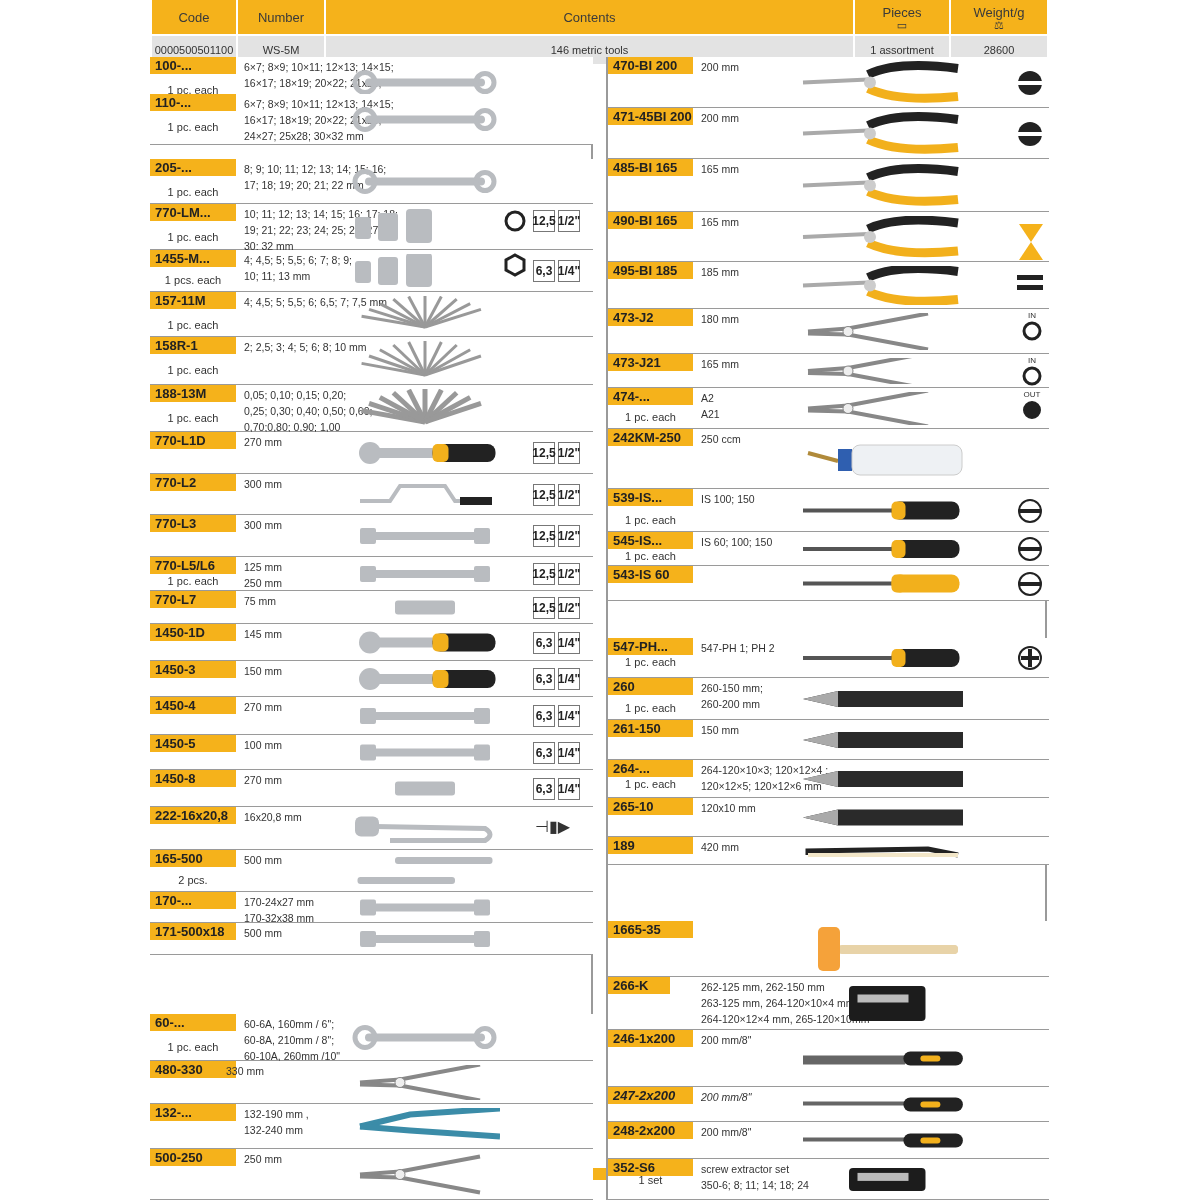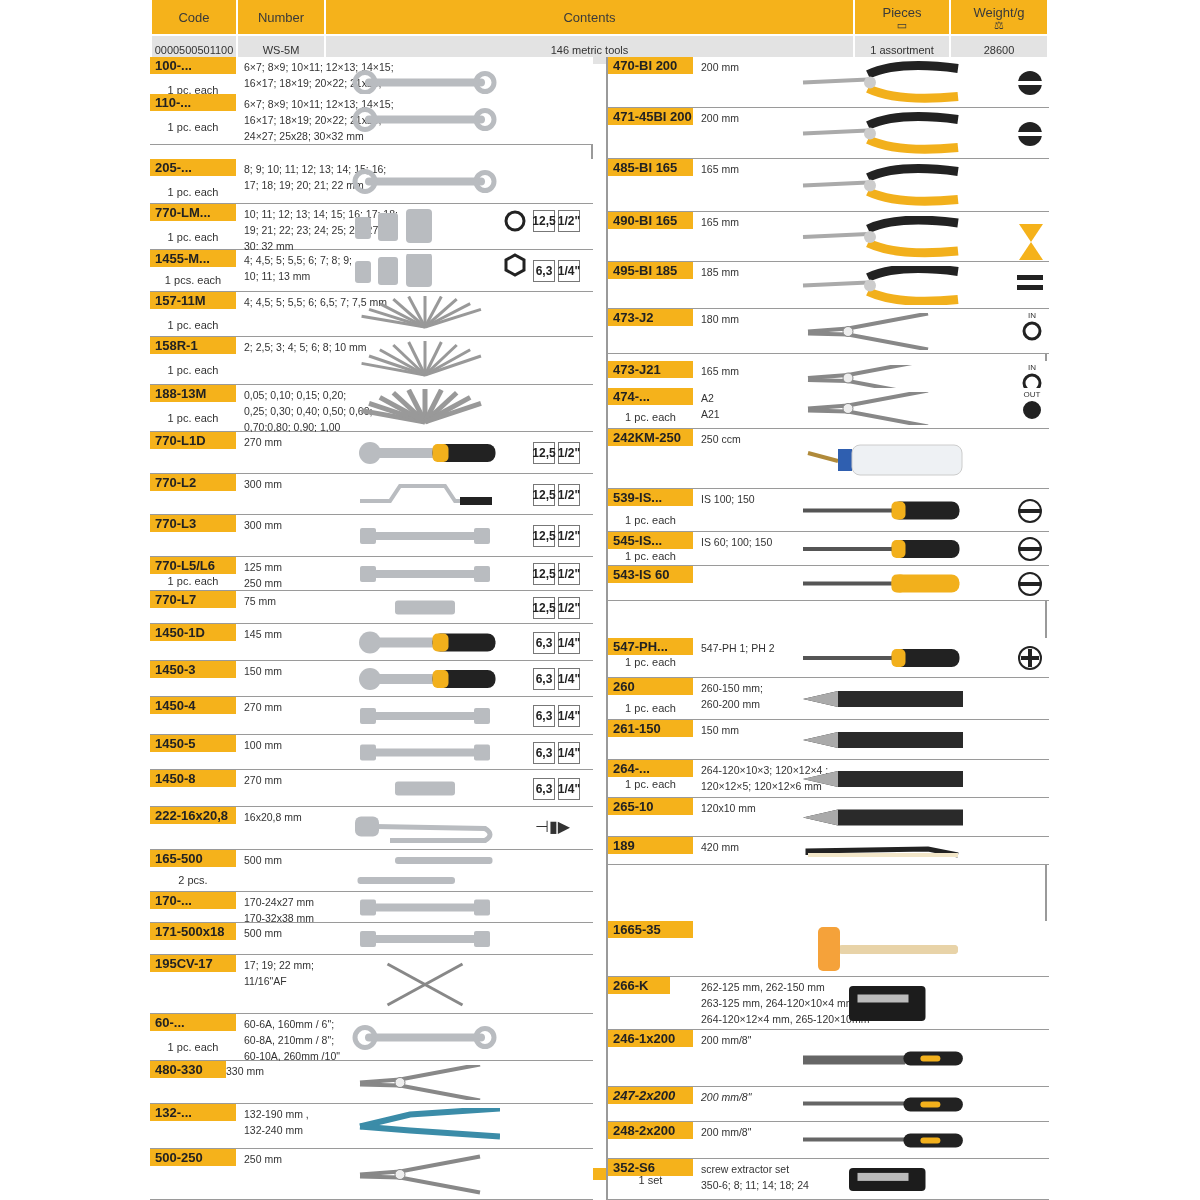--- a/index.html
+++ b/index.html
@@ -308,43 +308,34 @@
     </div>
     <div class="row" style="top: 866px; height: 32px; width: 443px;">
       <div class="code" style="width:86px">171-500x18</div>
       <div class="desc" style="left:94px;top:2px">500 mm</div>
       <div class="tool" style="left:200px;top:4px"><svg width="150" height="24" viewBox="0 0 150 24">
           <rect x="10" y="8" width="130" height="8" rx="3" fill="#b9bcc0"></rect>
           <rect x="10" y="4" width="16" height="16" rx="2" fill="#b9bcc0"></rect>
           <rect x="124" y="4" width="16" height="16" rx="2" fill="#b9bcc0"></rect>
         </svg></div>
     </div>
-    <div class="row" style="top: 898px; height: 59px; width: 443px;">
-      <div class="code" style="width:86px">195CV-17</div>
-      <div class="desc" style="left:94px;top:2px">17; 19; 22 mm;
-11/16"AF</div>
-      <div class="tool" style="left:200px;top:4px"><svg width="150" height="51" viewBox="0 0 150 51">
-          <line x1="37.5" y1="5" x2="112.5" y2="46" stroke="#888" stroke-width="3"></line>
-          <line x1="112.5" y1="5" x2="37.5" y2="46" stroke="#888" stroke-width="3"></line>
-        </svg></div>
-    </div>
     <div class="row" style="top: 957px; height: 47px; width: 443px;">
       <div class="code" style="width:86px">60-...</div>
       <div class="qty" style="left:0;width:86px;text-align:center;top:27px">1 pc. each</div>
       <div class="desc" style="left:94px;top:2px">60-6A, 160mm /  6";
 60-8A, 210mm /  8";
 60-10A, 260mm /10"</div>
       <div class="tool" style="left:200px;top:4px"><svg width="150" height="39" viewBox="0 0 150 39">
           <rect x="15" y="15.5" width="120" height="8" rx="4" fill="#b9bcc0"></rect>
           <circle cx="15" cy="19.5" r="10" fill="none" stroke="#b9bcc0" stroke-width="5"></circle>
           <circle cx="135" cy="19.5" r="9" fill="none" stroke="#b9bcc0" stroke-width="5"></circle>
         </svg></div>
     </div>
     <div class="row" style="top: 1004px; height: 43px; width: 443px;">
-      <div class="code" style="width:76px">480-330</div>
+      <div class="code" style="width:86px">480-330</div>
       <div class="desc" style="left:76px;top:2px">330 mm</div>
       <div class="tool" style="left:200px;top:4px"><svg width="150" height="35" viewBox="0 0 150 35">
           <path d="M10 17.5 L50 14.5 L130 -0.5" stroke="#888" stroke-width="4" fill="none"></path>
           <path d="M10 19.5 L50 20.5 L130 35.5" stroke="#888" stroke-width="4" fill="none"></path>
           <circle cx="50" cy="17.5" r="5" fill="#eee" stroke="#888"></circle>
         </svg></div>
     </div>
     <div class="row" style="top: 1047px; height: 45px; width: 443px;">
       <div class="code" style="width:86px">132-...</div>
       <div class="desc" style="left:94px;top:2px">132-190 mm ,
@@ -436,21 +427,21 @@
       <div class="desc" style="left:93px;top:2px">180 mm</div>
       <div class="tool" style="left:190px;top:4px"><svg width="170" height="37" viewBox="0 0 170 37">
           <path d="M10 18.5 L50 15.5 L130 0.5" stroke="#888" stroke-width="4" fill="none"></path>
           <path d="M10 20.5 L50 21.5 L130 36.5" stroke="#888" stroke-width="4" fill="none"></path>
           <circle cx="50" cy="18.5" r="5" fill="#eee" stroke="#888"></circle>
         </svg></div>
       <div class="sym" style="right:6px;top:2px"><div style="font-size:8px;text-align:center;line-height:9px">IN</div><svg width="22" height="22">
           <circle cx="11" cy="11" r="8" fill="#fff" stroke="#222" stroke-width="3"></circle>
         </svg></div>
     </div>
-    <div class="row" style="top: 304px; height: 34px; width: 441px;">
+    <div class="row" style="top: 297px; height: 34px; width: 441px;">
       <div class="code" style="width:85px">473-J21</div>
       <div class="desc" style="left:93px;top:2px">165 mm</div>
       <div class="tool" style="left:190px;top:4px"><svg width="170" height="26" viewBox="0 0 170 26">
           <path d="M10 13 L50 10 L130 -5" stroke="#888" stroke-width="4" fill="none"></path>
           <path d="M10 15 L50 16 L130 31" stroke="#888" stroke-width="4" fill="none"></path>
           <circle cx="50" cy="13" r="5" fill="#eee" stroke="#888"></circle>
         </svg></div>
       <div class="sym" style="right:6px;top:2px"><div style="font-size:8px;text-align:center;line-height:9px">IN</div><svg width="22" height="22">
           <circle cx="11" cy="11" r="8" fill="#fff" stroke="#222" stroke-width="3"></circle>
         </svg></div>

